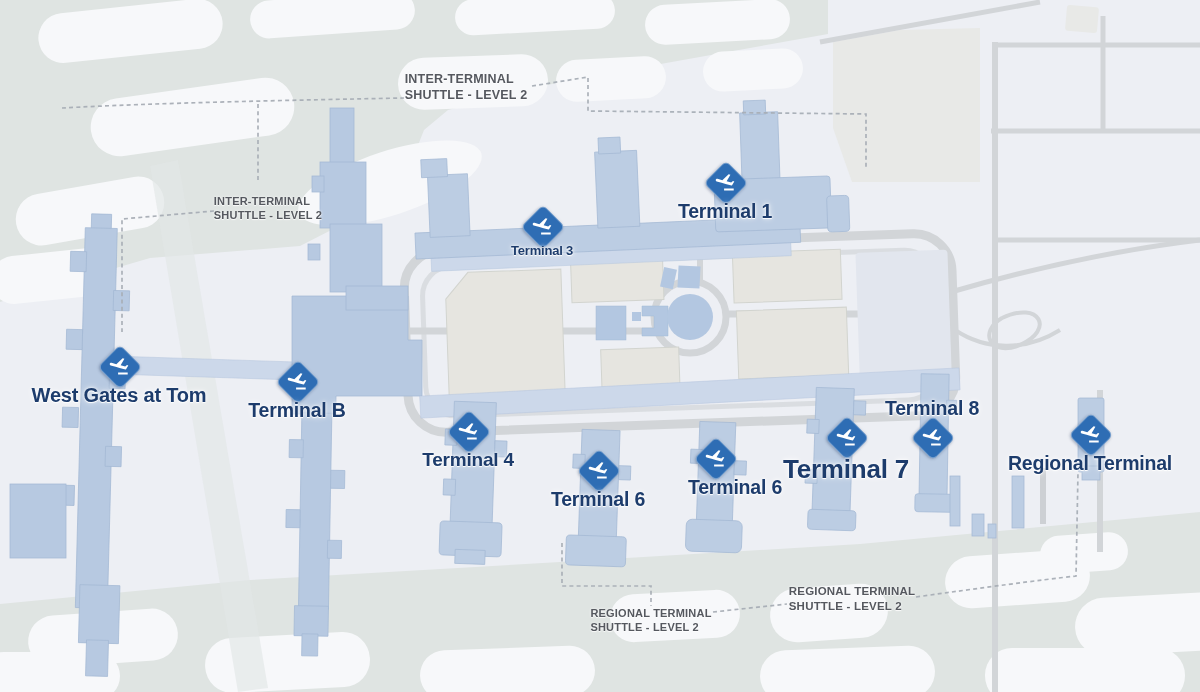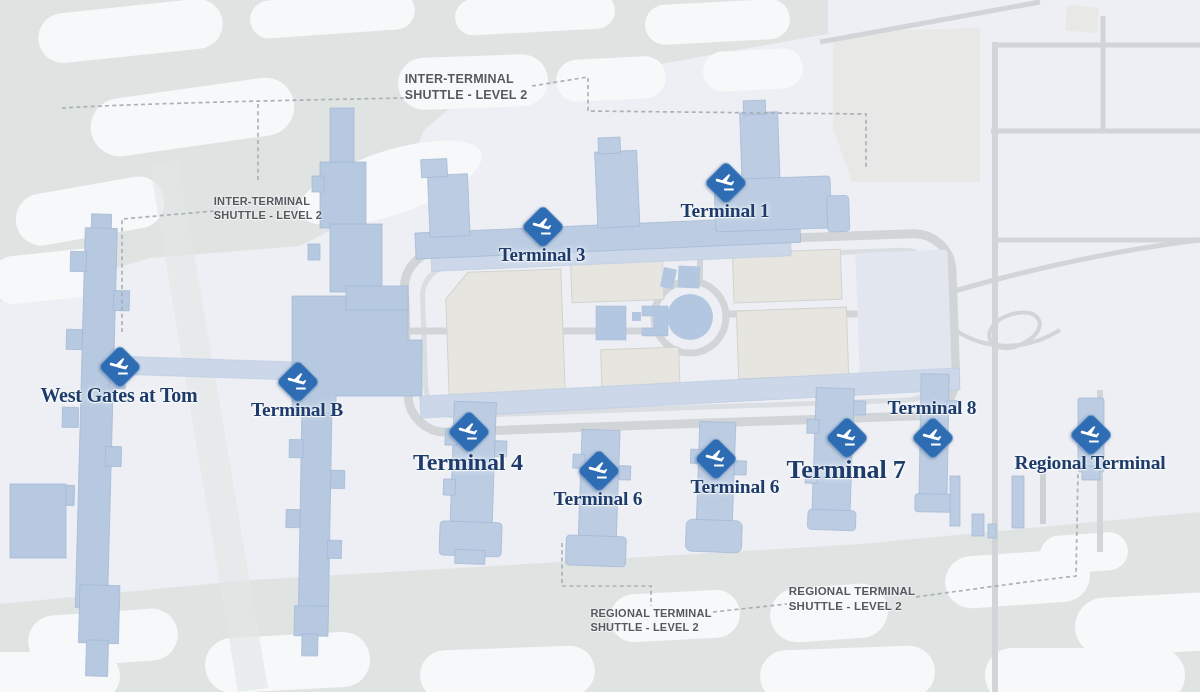--- a/index.html
+++ b/index.html
@@ -17,21 +17,21 @@
   .taxistrip{fill:#e2e7e6;opacity:.65;}
   .parkbig{fill:var(--parking);}
   .beige{fill:var(--beige);stroke:var(--beige-border);stroke-width:1;}
   .panel{fill:#e2e6ee;}
   .road{stroke:var(--road);fill:none;}
   .bluebldg{fill:var(--blue);stroke:var(--blue-border);stroke-width:.75;}
   .bluemed{fill:var(--blue-med);stroke:var(--blue-border);stroke-width:.75;}
   .bluelight{fill:var(--blue-light);stroke:#b4c5dd;stroke-width:.5;}
   .circlebldg{fill:var(--circle);}
   .dashed{stroke:var(--dash);stroke-width:1.7;fill:none;stroke-dasharray:4 3.2;opacity:.95;}
-  .marker{position:absolute;width:40px;height:40px;transform:translate(-50%,-50%);z-index:5;font-family:Liberation Serif, serif;}
+  .marker{position:absolute;width:40px;height:40px;transform:translate(-50%,-50%);z-index:5;}
   .diamond{position:absolute;left:5px;top:5px;width:30px;height:30px;background:var(--marker);
            border:1px solid rgba(255,255,255,.35);border-radius:6px;transform:rotate(45deg);
            box-shadow:0 1px 3px rgba(20,40,80,.35);cursor:pointer;}
   .plane{position:absolute;left:9px;top:9px;width:22px;height:22px;fill:#fff;pointer-events:none;}
   .marker-label{position:absolute;left:50%;transform:translateX(-50%);white-space:nowrap;
     text-align:center;font-weight:700;color:var(--label);line-height:1.15;letter-spacing:-.2px;
     text-shadow:0 0 3px rgba(255,255,255,.95),0 0 6px rgba(255,255,255,.85),0 1px 0 rgba(255,255,255,.9);}
   .marker-label.below{top:100%;margin-top:-2px;}
   .marker-label.above{bottom:100%;margin-bottom:-2px;}
   .shuttle-label{position:absolute;transform:translate(-50%,-50%);white-space:nowrap;
@@ -257,39 +257,39 @@
       </svg>
       <div class="marker-label below" style="font-size: 19.5px;"><span>Terminal B</span></div>
     </div>
     <div class="marker" style="left: 542px; top: 226px;">
       <div class="diamond"></div>
       <svg viewBox="0 0 24 24" class="plane">
         <g transform="translate(24 0) scale(-1 1)">
           <path d="M2.5,19h10.5v2.2H2.5V19z M22.07,9.64c-0.21-0.8-1.04-1.28-1.84-1.06l-5.31,1.42l-6.9-6.43L6.09,4.08l4.14,7.17l-4.97,1.33l-1.97-1.54l-1.45,0.39l1.82,3.16l0.77,1.33l1.6-0.43l5.31-1.42l4.35-1.16L21,11.49C21.81,11.27,22.28,10.44,22.07,9.64z"></path>
         </g>
       </svg>
-      <div class="marker-label below" style="font-size: 19px; text-align: right;"><span>Terminal 3</span></div>
+      <div class="marker-label below" style="font-size: 13px; text-align: right;"><span>Terminal 3</span></div>
     </div>
     <div class="marker" style="left: 725px; top: 182px;">
       <div class="diamond"></div>
       <svg viewBox="0 0 24 24" class="plane">
         <g transform="translate(24 0) scale(-1 1)">
           <path d="M2.5,19h10.5v2.2H2.5V19z M22.07,9.64c-0.21-0.8-1.04-1.28-1.84-1.06l-5.31,1.42l-6.9-6.43L6.09,4.08l4.14,7.17l-4.97,1.33l-1.97-1.54l-1.45,0.39l1.82,3.16l0.77,1.33l1.6-0.43l5.31-1.42l4.35-1.16L21,11.49C21.81,11.27,22.28,10.44,22.07,9.64z"></path>
         </g>
       </svg>
       <div class="marker-label below" style="font-size: 19.5px;"><span>Terminal 1</span></div>
     </div>
     <div class="marker" style="left: 468px; top: 431px;">
       <div class="diamond"></div>
       <svg viewBox="0 0 24 24" class="plane">
         <g transform="translate(24 0) scale(-1 1)">
           <path d="M2.5,19h10.5v2.2H2.5V19z M22.07,9.64c-0.21-0.8-1.04-1.28-1.84-1.06l-5.31,1.42l-6.9-6.43L6.09,4.08l4.14,7.17l-4.97,1.33l-1.97-1.54l-1.45,0.39l1.82,3.16l0.77,1.33l1.6-0.43l5.31-1.42l4.35-1.16L21,11.49C21.81,11.27,22.28,10.44,22.07,9.64z"></path>
         </g>
       </svg>
-      <div class="marker-label below" style="font-size: 24px;"><span>Terminal 4</span></div>
+      <div class="marker-label below" style="font-size: 19px;"><span>Terminal 4</span></div>
     </div>
     <div class="marker" style="left: 598px; top: 470px;">
       <div class="diamond"></div>
       <svg viewBox="0 0 24 24" class="plane">
         <g transform="translate(24 0) scale(-1 1)">
           <path d="M2.5,19h10.5v2.2H2.5V19z M22.07,9.64c-0.21-0.8-1.04-1.28-1.84-1.06l-5.31,1.42l-6.9-6.43L6.09,4.08l4.14,7.17l-4.97,1.33l-1.97-1.54l-1.45,0.39l1.82,3.16l0.77,1.33l1.6-0.43l5.31-1.42l4.35-1.16L21,11.49C21.81,11.27,22.28,10.44,22.07,9.64z"></path>
         </g>
       </svg>
       <div class="marker-label below" style="font-size: 19.5px;"><span>Terminal 6</span></div>
     </div>

